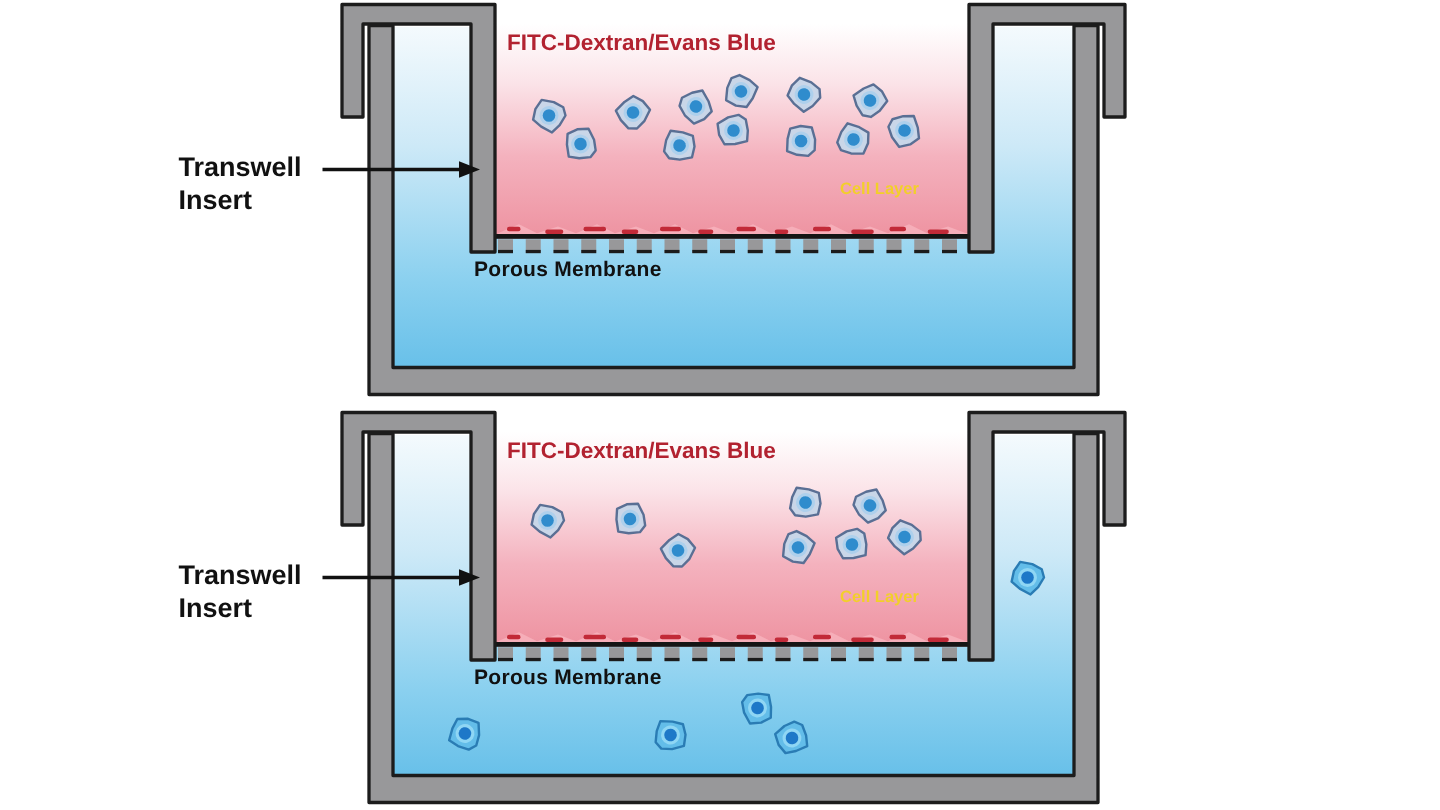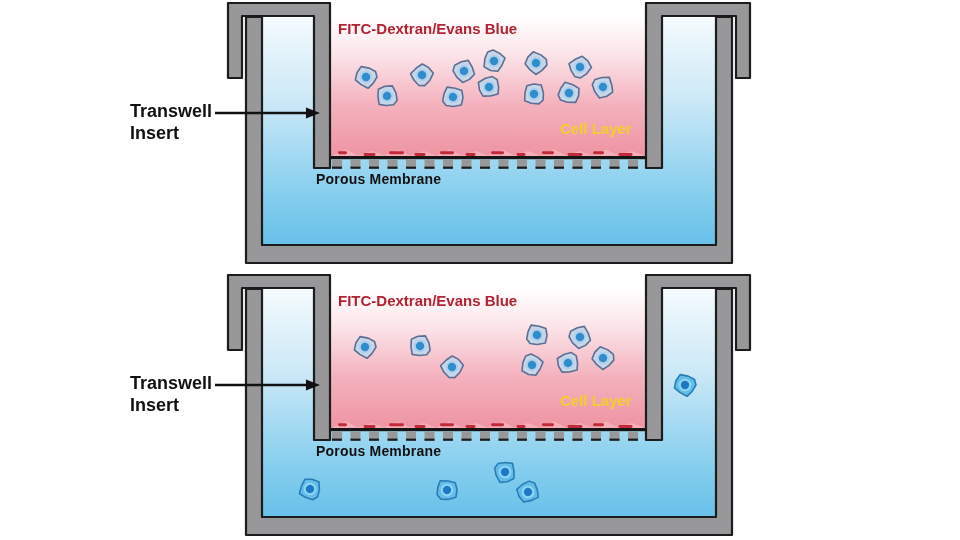--- a/index.html
+++ b/index.html
@@ -3,23 +3,23 @@
 <meta charset="utf-8">
 <style>
   html,body{margin:0;padding:0;background:#ffffff;}
   .stage{
     position:relative;width:912px;height:540px;background:#ffffff;overflow:hidden;
     font-family:"Liberation Sans",sans-serif;
   }
   .stage svg{position:absolute;left:0;top:0;}
   .lbl{position:absolute;font-weight:bold;white-space:nowrap;}
   .lbl-tracer{color:var(--c-tracer,#b22230);font-size:15px;}
-  .lbl-cell{color:var(--c-celllayer,#f2cf2a);font-size:15px;}
+  .lbl-cell{color:var(--c-celllayer,#f2cf2a);font-size:11px;}
   .lbl-mem{color:var(--c-text,#111111);font-size:14px;letter-spacing:.2px;}
-  .lbl-ins{color:var(--c-text,#111111);font-size:18px;line-height:22px;margin-left:11px;}
+  .lbl-ins{color:var(--c-text,#111111);font-size:18px;line-height:22px;}
   .lbl-ins span{display:block;}
   .t1{left:338px;top:20px;}   .t2{left:338px;top:292px;}
   .c1{left:560px;top:120px;}  .c2{left:560px;top:392px;}
   .m1{left:316px;top:171px;}  .m2{left:316px;top:443px;}
   .i1{left:119px;top:100px;}  .i2{left:119px;top:372px;}
 </style>
 </head>
 <body>
 
 <div class="stage">

